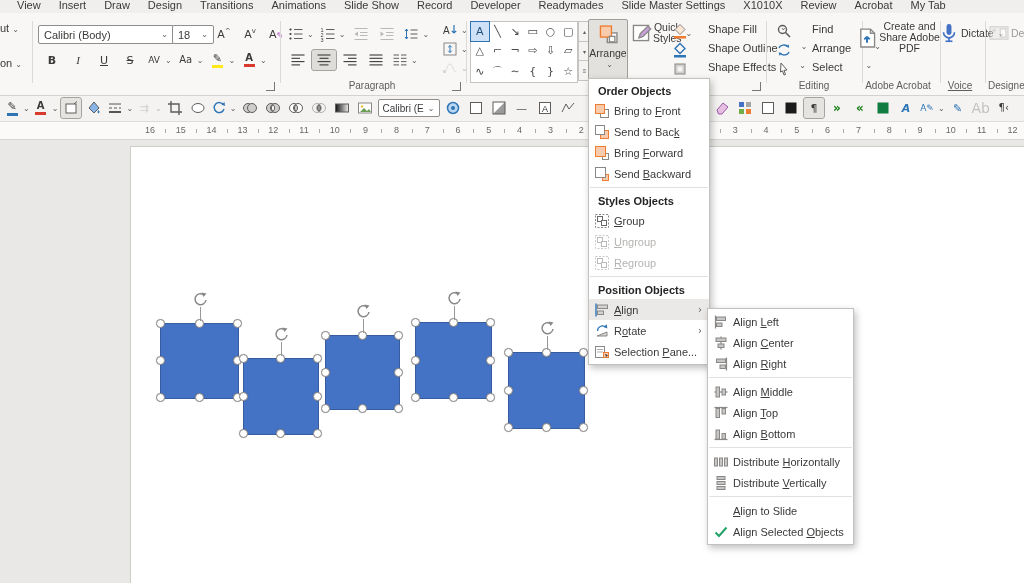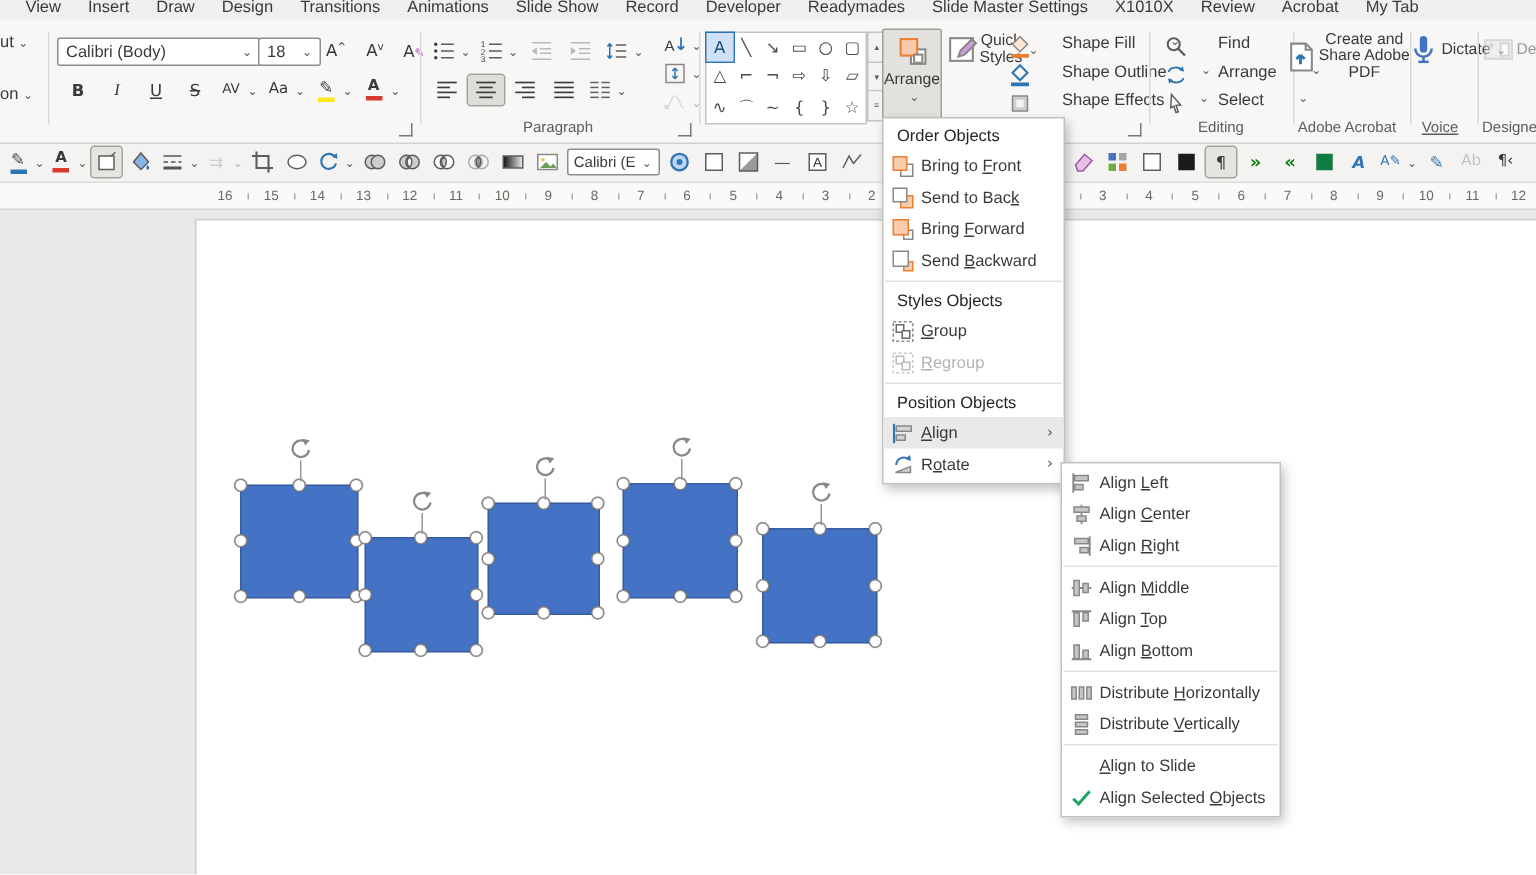--- a/index.html
+++ b/index.html
@@ -59,21 +59,21 @@
   #slide{position:absolute;left:130px;top:6px;right:0;bottom:-5px;background:#fff;border-top:1px solid #cfcdca;border-left:1px solid #cfcdca;}
   .square{position:absolute;border:1px solid rgba(0,0,0,.18);}
   .handle{position:absolute;width:7px;height:7px;background:#fff;border:1px solid #8a8886;border-radius:50%;box-shadow:0 0 1px rgba(0,0,0,.25);}
   .stem{position:absolute;width:1px;height:14px;background:#9a9896;}
   .rot{position:absolute;width:16px;height:16px;}
 
   
   .menu{position:absolute;background:#fff;border:1px solid #c3c1be;box-shadow:2px 3px 7px rgba(0,0,0,.25);padding:2px 0;z-index:40;font-size:11px;}
   #arrange-menu{left:588px;top:78px;width:120px;}
   #align-submenu{left:707px;top:308px;width:145px;z-index:41;}
-  .mhead{font-weight:normal;padding:4px 9px 3px;color:#252423;}
+  .mhead{font-weight:bold;padding:4px 9px 3px;color:#252423;}
   .mitem{display:flex;align-items:center;height:21px;color:#3b3a39;padding-right:2px;}
   .mitem .mic{width:25px;display:flex;justify-content:center;flex:none;}
   .mitem .arr{margin-left:auto;color:#5f5d5b;font-size:10px;padding-right:5px;font-family:"DejaVu Sans",sans-serif;}
   .mitem.hl{background:#ebe9e7;}
   .mitem.dis{color:#b6b4b2;}
   .mitem.dis svg{opacity:.45;}
   .msep{height:1px;background:#e3e1df;margin:3px 1px;}
   .mitem u{text-decoration:underline;}
 </style>
 </head>
@@ -736,21 +736,21 @@
           </span>
           <span class="dd">⌄</span>
         </span>
         <span class="tbtn">
           <span class="ic">
             <span class="g" style="color:#2E75B6">✎</span>
           </span>
         </span>
         <span class="tbtn dis">
           <span class="ic">
-            <span class="g" style="font-size:10px;color:#777">Ab</span>
+            <span class="g" style="font-size:14px;color:#777">Ab</span>
           </span>
         </span>
         <span class="tbtn">
           <span class="ic">
             <span class="g" style="font-size:10px">¶‹</span>
           </span>
         </span>
       </div>
   </div>
 
@@ -946,20 +946,30 @@
         <span><u>G</u>roup</span>
       </div>
       <div class="mitem dis">
         <span class="mic">
           <svg width="16" height="16" viewBox="0 0 16 16">
             <rect x="1.5" y="1.5" width="13" height="13" fill="none" stroke="#8a8886" stroke-dasharray="2 1.5"></rect>
             <rect x="3.5" y="3.5" width="5" height="5" fill="#fff" stroke="#6b6967"></rect>
             <rect x="7.5" y="7.5" width="5" height="5" fill="#fff" stroke="#6b6967"></rect>
           </svg>
         </span>
+        <span><u>U</u>ngroup</span>
+      </div>
+      <div class="mitem dis">
+        <span class="mic">
+          <svg width="16" height="16" viewBox="0 0 16 16">
+            <rect x="1.5" y="1.5" width="13" height="13" fill="none" stroke="#8a8886" stroke-dasharray="2 1.5"></rect>
+            <rect x="3.5" y="3.5" width="5" height="5" fill="#fff" stroke="#6b6967"></rect>
+            <rect x="7.5" y="7.5" width="5" height="5" fill="#fff" stroke="#6b6967"></rect>
+          </svg>
+        </span>
         <span><u>R</u>egroup</span>
       </div>
       <div class="msep"></div>
       <div class="mhead">Position Objects</div>
       <div class="mitem hl">
         <span class="mic">
           <svg width="16" height="16" viewBox="0 0 16 16">
             <line x1="2" y1="1.5" x2="2" y2="14.5" stroke="#2E75B6" stroke-width="1.4"></line>
             <rect x="3.5" y="3" width="10" height="3.5" fill="#d5d3d1" stroke="#8a8886"></rect>
             <rect x="3.5" y="9" width="6" height="3.5" fill="#d5d3d1" stroke="#8a8886"></rect>
@@ -972,20 +982,32 @@
         <span class="mic">
           <svg width="16" height="16" viewBox="0 0 16 16">
             <path d="M3 13 L13 13 L13 9 Z" fill="#d5d3d1" stroke="#8a8886"></path>
             <path d="M3.5 8 A5 5 0 0 1 11.5 4" fill="none" stroke="#2E75B6" stroke-width="1.3"></path>
             <path d="M12.6 1.3 L13.4 5.4 L9.6 4 Z" fill="#2E75B6"></path>
           </svg>
         </span>
         <span>R<u>o</u>tate</span>
         <span class="arr">›</span>
       </div>
+      <div class="mitem">
+        <span class="mic">
+          <svg width="16" height="16" viewBox="0 0 16 16">
+            <rect x="1.5" y="2.5" width="9" height="11" fill="#fff" stroke="#8a8886"></rect>
+            <line x1="3" y1="5.5" x2="9" y2="5.5" stroke="#b0aeac" stroke-width="1"></line>
+            <line x1="3" y1="8" x2="9" y2="8" stroke="#b0aeac" stroke-width="1"></line>
+            <rect x="9.5" y="8.5" width="5" height="5" fill="#F8CBAD" stroke="#ED7D31"></rect>
+            <path d="M11 10 l3.5 1.2 -1.6 .6 -.6 1.6 Z" fill="#3b3a39"></path>
+          </svg>
+        </span>
+        <span>Selection <u>P</u>ane...</span>
+      </div>
     </div>
   <div id="align-submenu" class="menu">
       <div class="mitem">
         <span class="mic">
           <svg width="16" height="16" viewBox="0 0 16 16">
             <line x1="2.5" y1="1.5" x2="2.5" y2="14.5" stroke="#8a8886" stroke-width="1.2"></line>
             <rect x="3.5" y="3" width="9" height="3.5" fill="#c8c6c4" stroke="#8a8886"></rect>
             <rect x="3.5" y="9" width="5.5" height="3.5" fill="#c8c6c4" stroke="#8a8886"></rect>
           </svg>
         </span>

